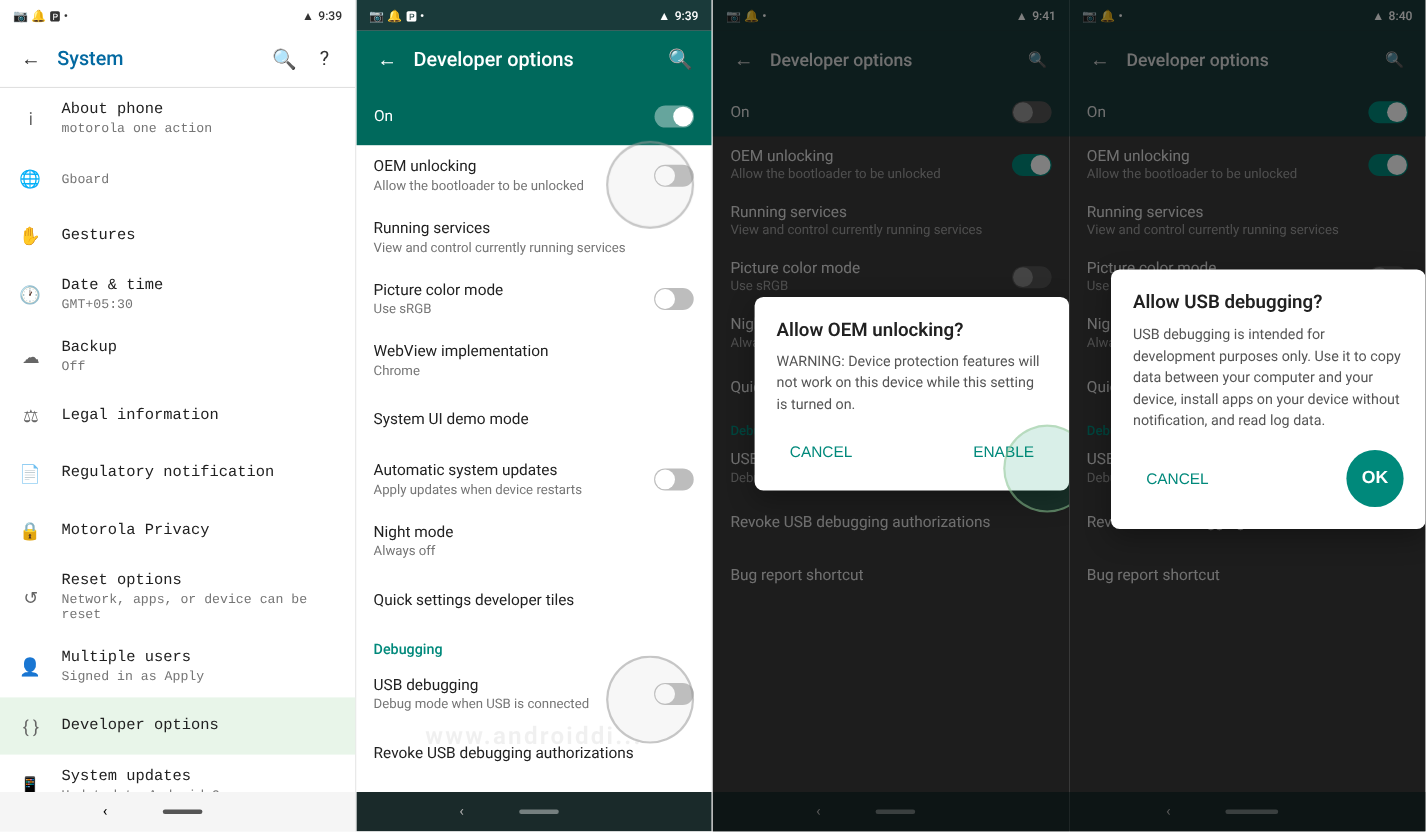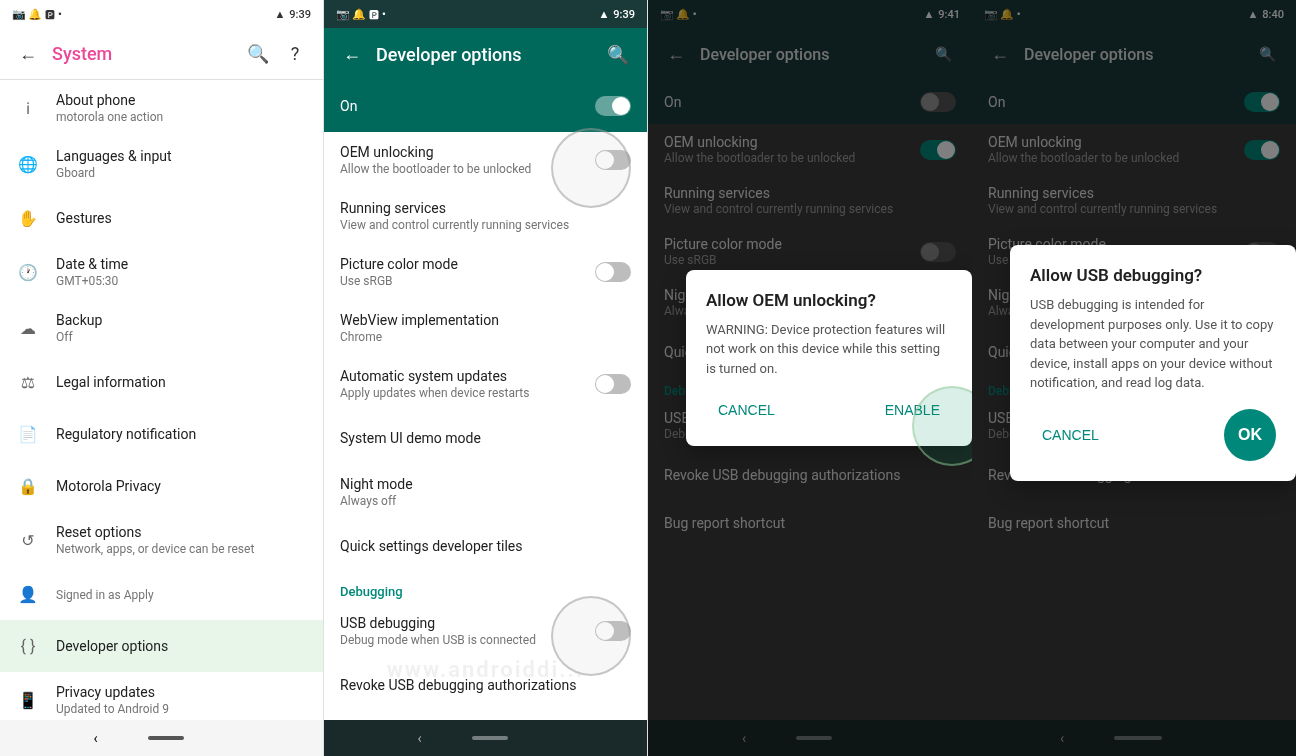--- a/index.html
+++ b/index.html
@@ -91,21 +91,21 @@
       background: #1a3a3a;
       color: #fff;
     }
 
     .app-bar-title {
       font-size: 18px;
       font-weight: 500;
       flex: 1;
     }
 
-    .app-bar-title-teal { color: #ec4899; }
+    .app-bar-title-teal { color: #0369a1; }
     .app-bar-title-white { color: #fff; }
 
     .icon-btn {
       width: 24px;
       height: 24px;
       display: flex;
       align-items: center;
       justify-content: center;
       cursor: pointer;
       font-size: 18px;
@@ -135,21 +135,21 @@
       width: 24px;
       height: 24px;
       display: flex;
       align-items: center;
       justify-content: center;
       color: #666;
       font-size: 16px;
       flex-shrink: 0;
     }
 
-    .sidebar-text { flex: 1; }
+    .sidebar-text { flex: 1; font-family: Liberation Mono, monospace; }
     .sidebar-title { font-size: 14px; color: #212121; font-weight: 400; }
     .sidebar-subtitle { font-size: 12px; color: #757575; margin-top: 2px; }
 
     
     .settings-list {
       overflow-y: auto;
       flex: 1;
     }
 
     .settings-item {
@@ -388,21 +388,20 @@
     <div class="sidebar-item">
       <div class="sidebar-icon">ℹ</div>
       <div class="sidebar-text">
         <div class="sidebar-title">About phone</div>
         <div class="sidebar-subtitle">motorola one action</div>
       </div>
     </div>
     <div class="sidebar-item">
       <div class="sidebar-icon">🌐</div>
       <div class="sidebar-text">
-        <div class="sidebar-title">Languages &amp; input</div>
         <div class="sidebar-subtitle">Gboard</div>
       </div>
     </div>
     <div class="sidebar-item">
       <div class="sidebar-icon">✋</div>
       <div class="sidebar-text">
         <div class="sidebar-title">Gestures</div>
       </div>
     </div>
     <div class="sidebar-item">
@@ -440,33 +439,34 @@
     <div class="sidebar-item">
       <div class="sidebar-icon">↺</div>
       <div class="sidebar-text">
         <div class="sidebar-title">Reset options</div>
         <div class="sidebar-subtitle">Network, apps, or device can be reset</div>
       </div>
     </div>
     <div class="sidebar-item">
       <div class="sidebar-icon">👤</div>
       <div class="sidebar-text">
+        <div class="sidebar-title">Multiple users</div>
         <div class="sidebar-subtitle">Signed in as Apply</div>
       </div>
     </div>
     <div class="sidebar-item sidebar-item-active">
       <div class="sidebar-icon">{ }</div>
       <div class="sidebar-text">
         <div class="sidebar-title">Developer options</div>
       </div>
     </div>
     <div class="sidebar-item">
       <div class="sidebar-icon">📱</div>
       <div class="sidebar-text">
-        <div class="sidebar-title">Privacy updates</div>
+        <div class="sidebar-title">System updates</div>
         <div class="sidebar-subtitle">Updated to Android 9</div>
       </div>
     </div>
   </div>
 
   <div class="nav-bar nav-bar-light">
     <div class="icon-btn" style="font-size:14px;">‹</div>
     <div class="nav-pill nav-pill-dark"></div>
     <div style="width:16px;"></div>
   </div>
@@ -523,30 +523,30 @@
       </div>
     </div>
     <div class="settings-item">
       <div class="settings-text">
         <div class="settings-title">WebView implementation</div>
         <div class="settings-subtitle">Chrome</div>
       </div>
     </div>
     <div class="settings-item">
       <div class="settings-text">
+        <div class="settings-title">System UI demo mode</div>
+      </div>
+    </div>
+    <div class="settings-item">
+      <div class="settings-text">
         <div class="settings-title">Automatic system updates</div>
         <div class="settings-subtitle">Apply updates when device restarts</div>
       </div>
       <div class="toggle toggle-off">
         <div class="toggle-thumb toggle-thumb-left"></div>
-      </div>
-    </div>
-    <div class="settings-item">
-      <div class="settings-text">
-        <div class="settings-title">System UI demo mode</div>
       </div>
     </div>
     <div class="settings-item">
       <div class="settings-text">
         <div class="settings-title">Night mode</div>
         <div class="settings-subtitle">Always off</div>
       </div>
     </div>
     <div class="settings-item">
       <div class="settings-text">

